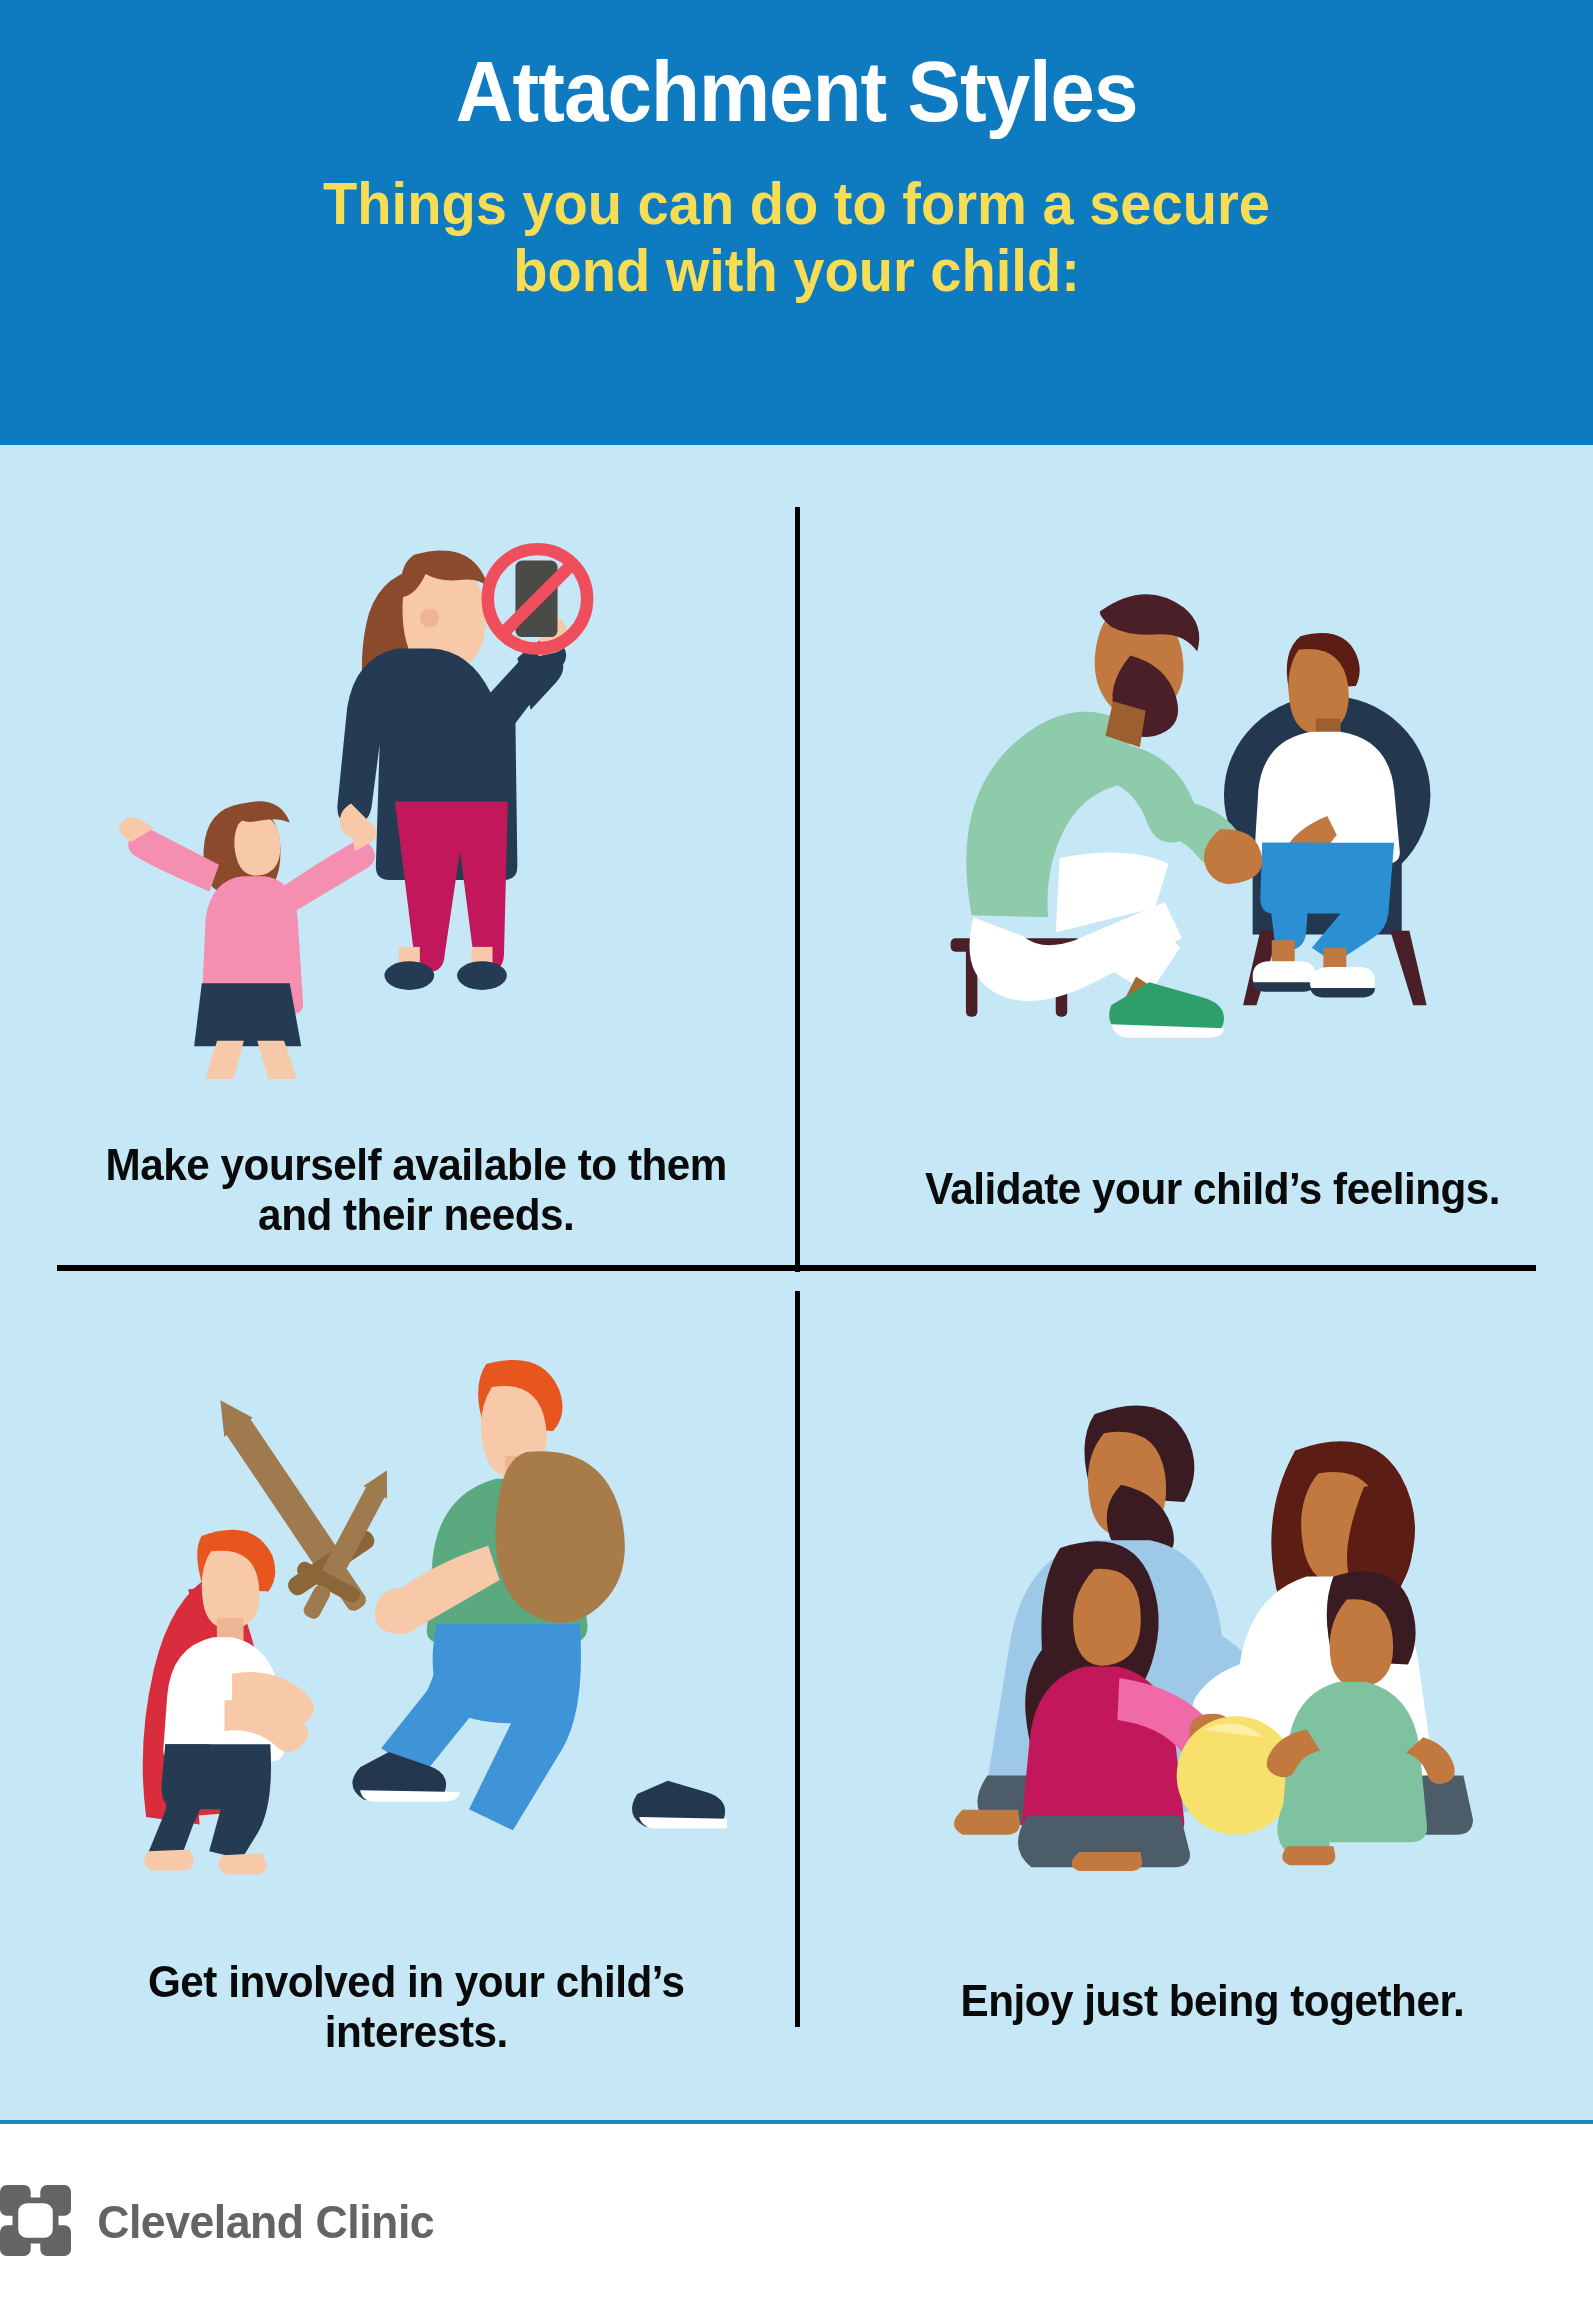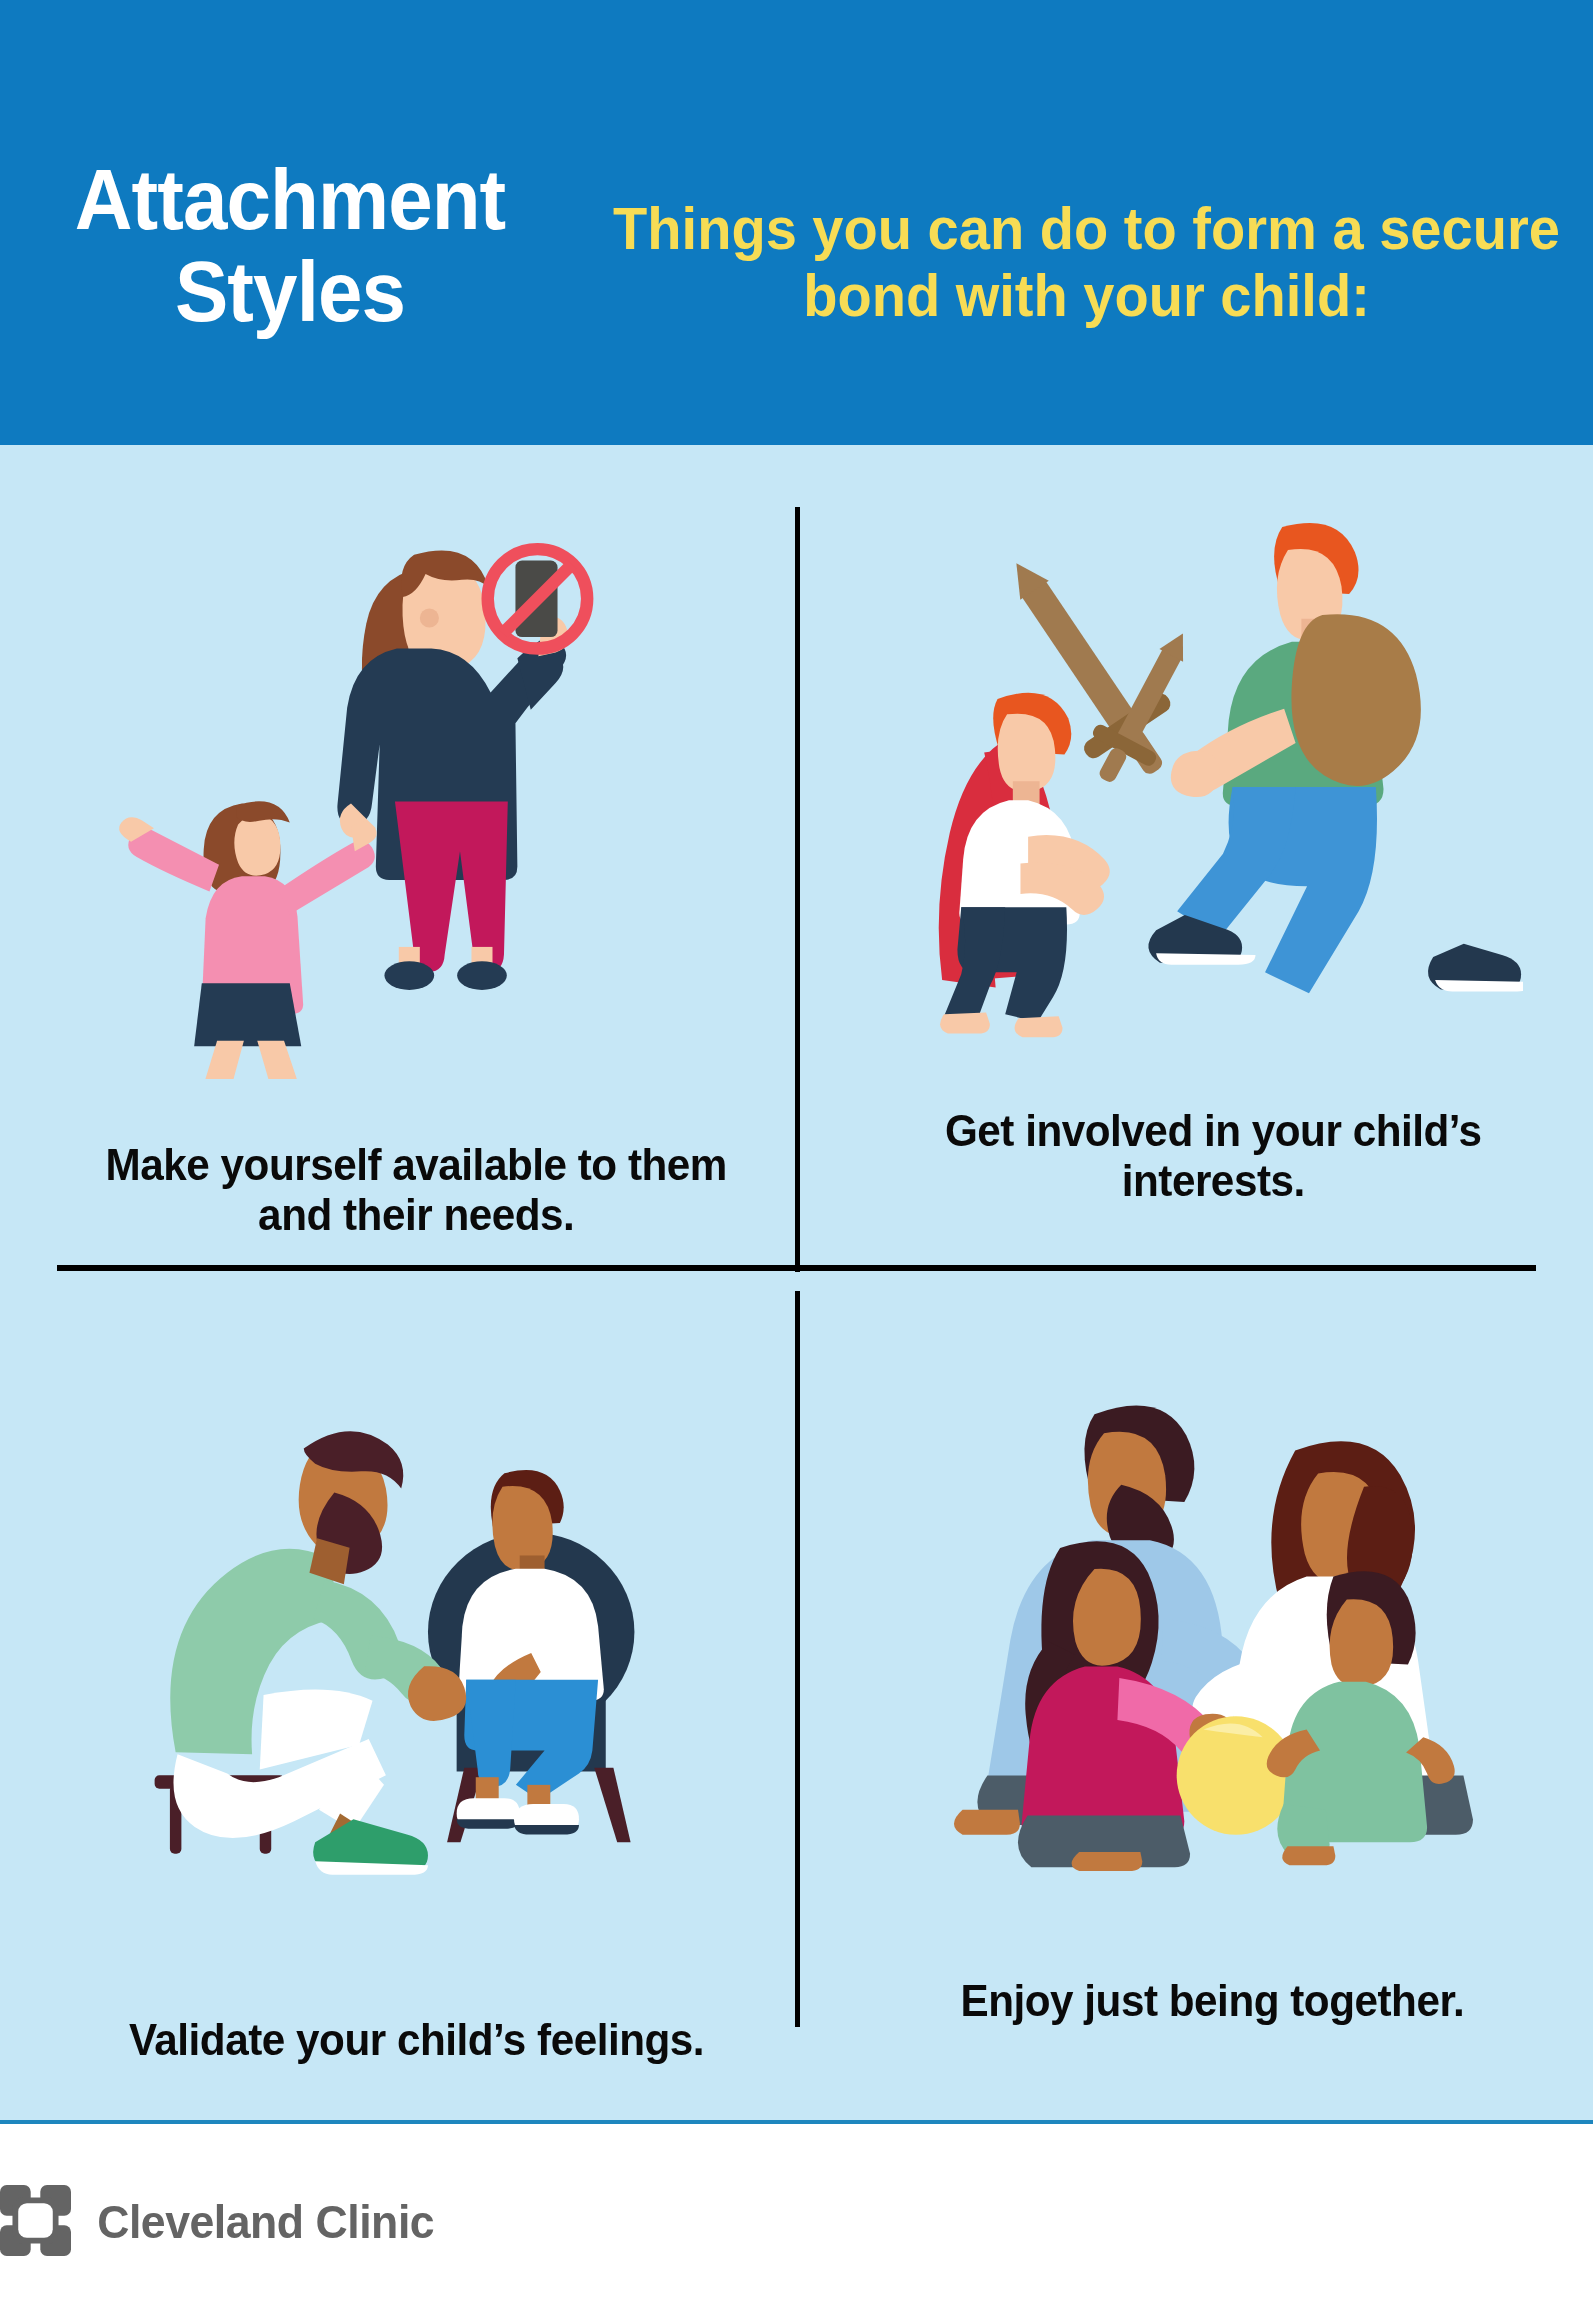--- a/index.html
+++ b/index.html
@@ -15,21 +15,21 @@
     background:#ffffff;
     display:flex; flex-direction:column;
     position:relative;
   }
 
   
   .header {
     background:#0E7AC0;
     height:445px;
     flex:0 0 445px;
-    display:flex; flex-direction:row;
+    display:flex; flex-direction:column;
     align-items:center; justify-content:flex-start;
     padding-top:46px;
     position:relative;
   }
   .poster-title {
     color:#ffffff;
     font-size:86px;
     line-height:1.06;
     font-weight:bold;
     letter-spacing:-1px;
@@ -195,20 +195,84 @@
             <path d="M112 560 l28 0 l-14 52 l-28 -6 z" fill="#F8C9A8"></path>
             <path d="M154 560 l28 0 l18 54 l-28 8 z" fill="#F8C9A8"></path>
 
             <ellipse cx="104" cy="618" rx="25" ry="14" fill="#243B53" transform="rotate(-12 104 618)"></ellipse>
             <ellipse cx="192" cy="628" rx="25" ry="14" fill="#243B53" transform="rotate(10 192 628)"></ellipse>
           </svg>
         </div>
         <div class="caption">Make yourself available to them and their needs.</div>
       </div>
 
+      <div class="cell cell-2">
+        <div class="art">
+          <svg width="593" height="497" viewBox="0 0 620 520" aria-hidden="true">
+
+            <ellipse cx="430" cy="250" rx="108" ry="104" fill="#23384E"></ellipse>
+            <rect x="352" y="300" width="156" height="96" fill="#23384E"></rect>
+            <path d="M360 392 l-18 78 l14 0 l24 -78 z" fill="#4A1F28"></path>
+            <path d="M496 392 l24 78 l14 0 l-18 -78 z" fill="#4A1F28"></path>
+
+            <rect x="36" y="400" width="136" height="14" rx="5" fill="#4A1F28"></rect>
+            <rect x="52" y="410" width="12" height="72" rx="5" fill="#4A1F28"></rect>
+            <rect x="146" y="410" width="12" height="72" rx="5" fill="#4A1F28"></rect>
+
+            <path d="M402 84 q44 -12 58 18 q8 18 0 34 l-70 4 q-8 -40 12 -56 z" fill="#5C1E14"></path>
+
+            <path d="M400 98 q46 -6 52 38 q4 40 -22 48 q-30 8 -38 -24 q-8 -38 8 -62 z" fill="#C1793F"></path>
+
+            <path d="M418 170 l26 0 l0 32 l-26 0 z" fill="#9E5F30"></path>
+
+            <path d="M414 184 q-50 8 -56 60 l-4 66 q0 12 14 12 l124 0 q14 0 14 -12 l-6 -66 q-6 -52 -56 -60 z" fill="#FFFFFF"></path>
+
+            <path d="M430 272 q-34 14 -44 36 q-6 14 8 20 q14 6 22 -6 l24 -30 z" fill="#C1793F"></path>
+
+            <path d="M362 300 l138 0 l-6 74 q-2 16 -14 24 l-42 28 l-24 -16 l30 -36 l-70 0 q-14 0 -14 -16 z" fill="#2B8FD4"></path>
+            <path d="M362 300 l52 0 l-6 94 q-2 18 -18 18 q-16 0 -16 -18 z" fill="#2B8FD4"></path>
+
+            <rect x="372" y="402" width="24" height="34" fill="#C1793F"></rect>
+            <rect x="426" y="410" width="24" height="32" fill="#C1793F"></rect>
+
+            <path d="M352 440 q0 -16 18 -16 l32 0 q16 0 16 16 q0 14 -16 14 l-34 0 q-16 0 -16 -14 z" fill="#FFFFFF"></path>
+            <path d="M352 446 q0 10 16 10 l34 0 q16 0 16 -10 z" fill="#23384E"></path>
+            <path d="M412 446 q2 -16 20 -16 l32 0 q16 0 16 16 q0 14 -16 14 l-36 0 q-16 0 -16 -14 z" fill="#FFFFFF"></path>
+            <path d="M412 452 q2 10 16 10 l36 0 q16 0 16 -10 z" fill="#23384E"></path>
+
+            <path d="M58 376 q-24 -128 54 -188 q52 -40 104 -16 l18 64 q-54 4 -78 48 q-22 42 -18 94 z" fill="#8ECBAA"></path>
+
+            <path d="M214 56 q54 -6 64 44 q8 44 -22 62 q-30 18 -52 -4 q-22 -24 -16 -62 q6 -36 26 -40 z" fill="#C1793F"></path>
+
+            <path d="M192 58 q48 -34 88 -4 q22 18 14 46 q-14 -20 -42 -18 q-30 2 -48 -8 q-12 -10 -12 -16 z" fill="#4A1F28"></path>
+
+            <path d="M224 104 q38 10 48 44 q8 28 -16 38 q-30 12 -46 -18 q-14 -30 14 -64 z" fill="#4A1F28"></path>
+
+            <path d="M206 152 l34 10 l-6 38 l-36 -12 z" fill="#9E5F30"></path>
+
+            <path d="M214 196 q58 10 78 66 q10 28 -14 36 q-26 8 -36 -18 q-12 -34 -40 -44 z" fill="#8ECBAA"></path>
+
+            <path d="M262 254 q52 4 74 34 q14 20 -6 32 q-22 12 -36 -6 q-14 -18 -38 -22 z" fill="#8ECBAA"></path>
+
+            <path d="M318 286 q34 -2 42 22 q8 24 -16 32 q-28 10 -40 -12 q-10 -22 14 -42 z" fill="#C1793F"></path>
+
+            <path d="M60 378 q-14 54 18 76 q38 26 104 -6 l96 -48 l-18 -38 l-94 40 q-34 12 -54 -4 z" fill="#FFFFFF"></path>
+            <path d="M150 316 q72 -14 114 6 l-14 46 l-104 26 z" fill="#FFFFFF"></path>
+
+            <path d="M246 376 l30 34 l-32 48 l-36 -22 z" fill="#FFFFFF"></path>
+
+            <path d="M230 440 l34 22 l-12 24 l-36 -18 z" fill="#A36A33"></path>
+
+            <path d="M204 470 q-8 22 14 30 l84 0 q20 0 20 -16 q0 -16 -22 -22 l-56 -16 z" fill="#2E9E6B"></path>
+            <path d="M204 490 q4 14 18 14 l82 0 q18 0 18 -10 z" fill="#FFFFFF"></path>
+          </svg>
+        </div>
+        <div class="caption">Validate your child’s feelings.</div>
+      </div>
+
       <div class="cell cell-3">
         <div class="art">
           <svg width="621" height="535" viewBox="0 0 650 560" aria-hidden="true">
 
             <path d="M398 20 q58 -16 76 26 q10 26 -6 44 l-72 -4 q-14 -42 2 -66 z" fill="#E8561F"></path>
 
             <path d="M404 44 q48 -8 56 38 q6 44 -22 54 q-32 10 -42 -24 q-10 -40 8 -68 z" fill="#F8C9A8"></path>
 
             <path d="M418 116 l32 0 l2 40 l-34 0 z" fill="#EDB593"></path>
 
@@ -257,84 +321,20 @@
             <path d="M124 372 q54 -6 82 22 q12 14 -2 26 q-14 12 -26 0 q-22 -20 -54 -16 z" fill="#F8C9A8"></path>
 
             <path d="M62 418 l110 0 q4 66 -14 94 l-16 26 l-34 -8 l12 -44 l-44 0 q-18 0 -18 -24 z" fill="#243B53"></path>
             <path d="M62 418 l46 0 q-2 58 -16 82 l-14 38 l-34 -6 l18 -44 q8 -34 0 -70 z" fill="#243B53"></path>
 
             <path d="M44 530 q-10 14 4 20 l32 0 q12 0 12 -10 l-4 -12 z" fill="#F8C9A8"></path>
             <path d="M122 534 q-10 14 4 20 l30 0 q12 0 12 -10 l-4 -12 z" fill="#F8C9A8"></path>
           </svg>
         </div>
         <div class="caption">Get involved in your child’s interests.</div>
-      </div>
-
-      <div class="cell cell-2">
-        <div class="art">
-          <svg width="593" height="497" viewBox="0 0 620 520" aria-hidden="true">
-
-            <ellipse cx="430" cy="250" rx="108" ry="104" fill="#23384E"></ellipse>
-            <rect x="352" y="300" width="156" height="96" fill="#23384E"></rect>
-            <path d="M360 392 l-18 78 l14 0 l24 -78 z" fill="#4A1F28"></path>
-            <path d="M496 392 l24 78 l14 0 l-18 -78 z" fill="#4A1F28"></path>
-
-            <rect x="36" y="400" width="136" height="14" rx="5" fill="#4A1F28"></rect>
-            <rect x="52" y="410" width="12" height="72" rx="5" fill="#4A1F28"></rect>
-            <rect x="146" y="410" width="12" height="72" rx="5" fill="#4A1F28"></rect>
-
-            <path d="M402 84 q44 -12 58 18 q8 18 0 34 l-70 4 q-8 -40 12 -56 z" fill="#5C1E14"></path>
-
-            <path d="M400 98 q46 -6 52 38 q4 40 -22 48 q-30 8 -38 -24 q-8 -38 8 -62 z" fill="#C1793F"></path>
-
-            <path d="M418 170 l26 0 l0 32 l-26 0 z" fill="#9E5F30"></path>
-
-            <path d="M414 184 q-50 8 -56 60 l-4 66 q0 12 14 12 l124 0 q14 0 14 -12 l-6 -66 q-6 -52 -56 -60 z" fill="#FFFFFF"></path>
-
-            <path d="M430 272 q-34 14 -44 36 q-6 14 8 20 q14 6 22 -6 l24 -30 z" fill="#C1793F"></path>
-
-            <path d="M362 300 l138 0 l-6 74 q-2 16 -14 24 l-42 28 l-24 -16 l30 -36 l-70 0 q-14 0 -14 -16 z" fill="#2B8FD4"></path>
-            <path d="M362 300 l52 0 l-6 94 q-2 18 -18 18 q-16 0 -16 -18 z" fill="#2B8FD4"></path>
-
-            <rect x="372" y="402" width="24" height="34" fill="#C1793F"></rect>
-            <rect x="426" y="410" width="24" height="32" fill="#C1793F"></rect>
-
-            <path d="M352 440 q0 -16 18 -16 l32 0 q16 0 16 16 q0 14 -16 14 l-34 0 q-16 0 -16 -14 z" fill="#FFFFFF"></path>
-            <path d="M352 446 q0 10 16 10 l34 0 q16 0 16 -10 z" fill="#23384E"></path>
-            <path d="M412 446 q2 -16 20 -16 l32 0 q16 0 16 16 q0 14 -16 14 l-36 0 q-16 0 -16 -14 z" fill="#FFFFFF"></path>
-            <path d="M412 452 q2 10 16 10 l36 0 q16 0 16 -10 z" fill="#23384E"></path>
-
-            <path d="M58 376 q-24 -128 54 -188 q52 -40 104 -16 l18 64 q-54 4 -78 48 q-22 42 -18 94 z" fill="#8ECBAA"></path>
-
-            <path d="M214 56 q54 -6 64 44 q8 44 -22 62 q-30 18 -52 -4 q-22 -24 -16 -62 q6 -36 26 -40 z" fill="#C1793F"></path>
-
-            <path d="M192 58 q48 -34 88 -4 q22 18 14 46 q-14 -20 -42 -18 q-30 2 -48 -8 q-12 -10 -12 -16 z" fill="#4A1F28"></path>
-
-            <path d="M224 104 q38 10 48 44 q8 28 -16 38 q-30 12 -46 -18 q-14 -30 14 -64 z" fill="#4A1F28"></path>
-
-            <path d="M206 152 l34 10 l-6 38 l-36 -12 z" fill="#9E5F30"></path>
-
-            <path d="M214 196 q58 10 78 66 q10 28 -14 36 q-26 8 -36 -18 q-12 -34 -40 -44 z" fill="#8ECBAA"></path>
-
-            <path d="M262 254 q52 4 74 34 q14 20 -6 32 q-22 12 -36 -6 q-14 -18 -38 -22 z" fill="#8ECBAA"></path>
-
-            <path d="M318 286 q34 -2 42 22 q8 24 -16 32 q-28 10 -40 -12 q-10 -22 14 -42 z" fill="#C1793F"></path>
-
-            <path d="M60 378 q-14 54 18 76 q38 26 104 -6 l96 -48 l-18 -38 l-94 40 q-34 12 -54 -4 z" fill="#FFFFFF"></path>
-            <path d="M150 316 q72 -14 114 6 l-14 46 l-104 26 z" fill="#FFFFFF"></path>
-
-            <path d="M246 376 l30 34 l-32 48 l-36 -22 z" fill="#FFFFFF"></path>
-
-            <path d="M230 440 l34 22 l-12 24 l-36 -18 z" fill="#A36A33"></path>
-
-            <path d="M204 470 q-8 22 14 30 l84 0 q20 0 20 -16 q0 -16 -22 -22 l-56 -16 z" fill="#2E9E6B"></path>
-            <path d="M204 490 q4 14 18 14 l82 0 q18 0 18 -10 z" fill="#FFFFFF"></path>
-          </svg>
-        </div>
-        <div class="caption">Validate your child’s feelings.</div>
       </div>
 
       <div class="cell cell-4">
         <div class="art">
           <svg width="612" height="497" viewBox="0 0 640 520" aria-hidden="true">
 
             <path d="M196 42 q70 -26 96 22 q18 36 -2 70 l-96 -6 q-18 -56 2 -86 z" fill="#3B1B22"></path>
             <path d="M206 62 q56 -10 64 44 q6 52 -28 62 q-40 10 -50 -30 q-10 -48 14 -76 z" fill="#C1793F"></path>
             <path d="M224 116 q44 10 54 48 q6 26 -20 32 q-34 8 -46 -26 q-10 -32 12 -54 z" fill="#3B1B22"></path>
 

